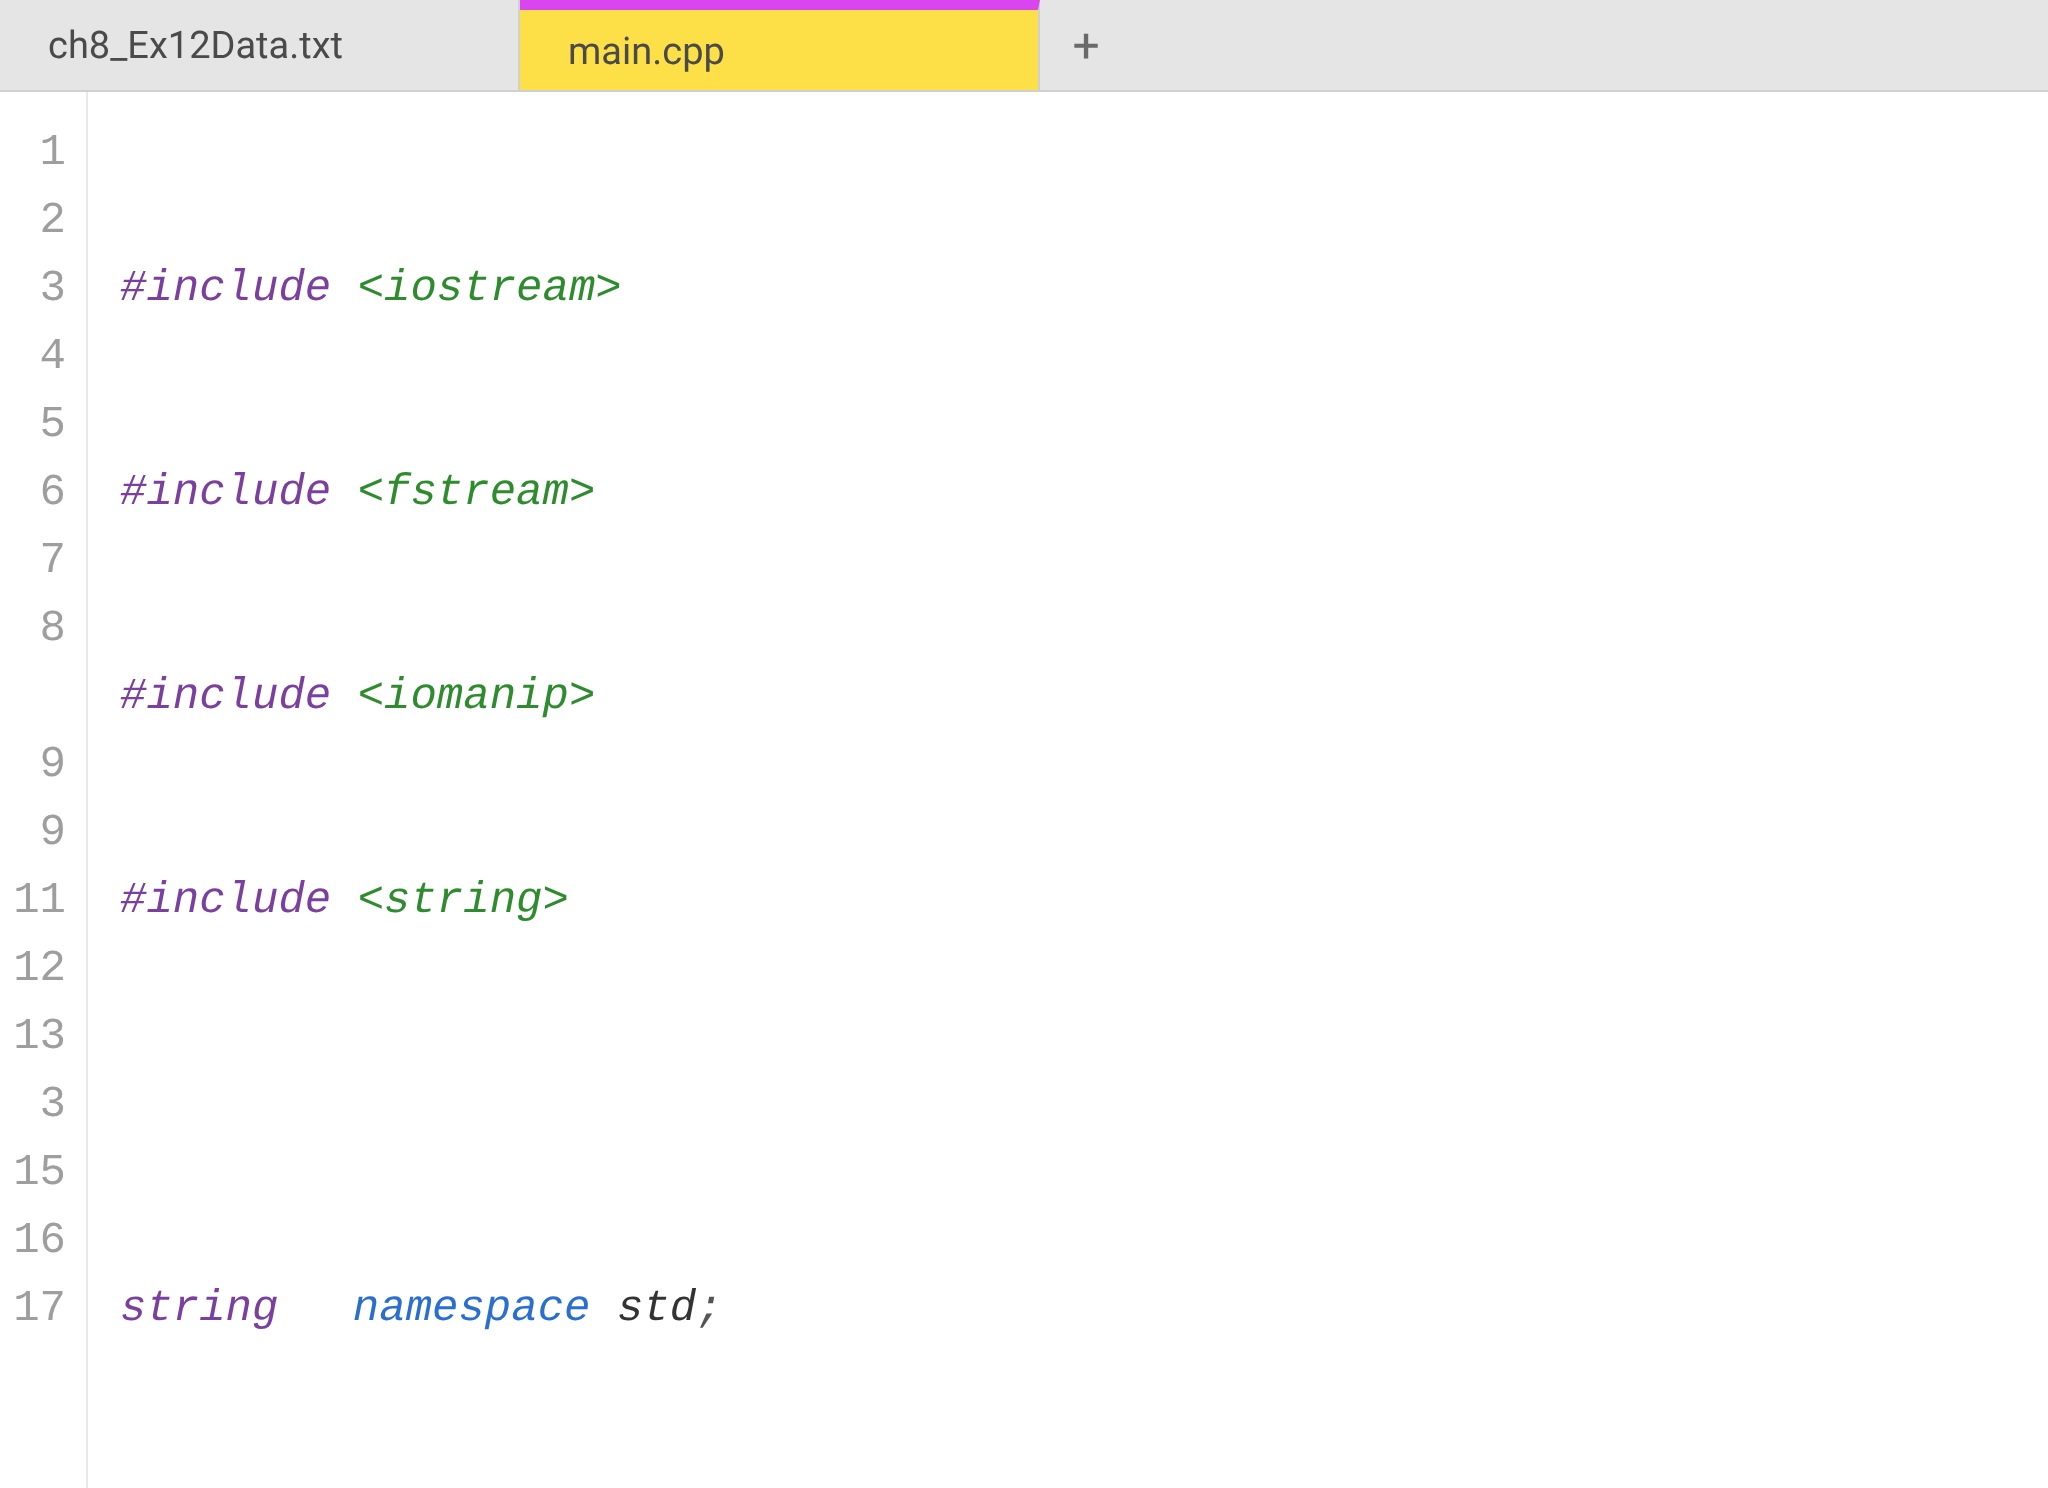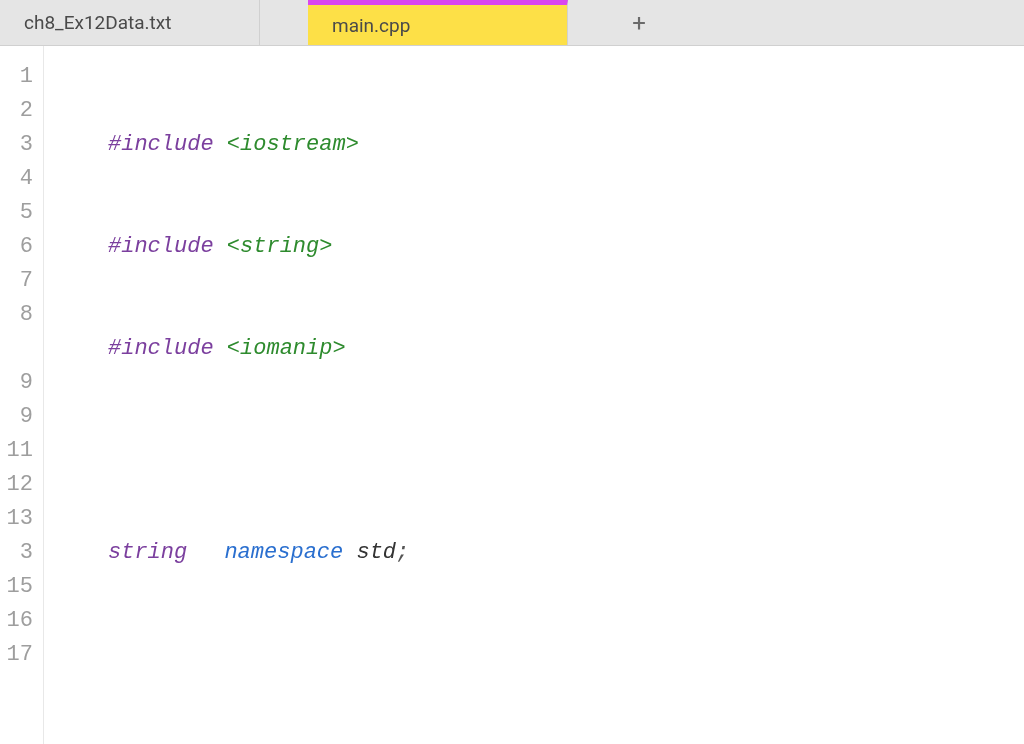--- a/index.html
+++ b/index.html
@@ -1,15 +1,15 @@
 <!DOCTYPE html>
 <html><head>
 <meta charset="utf-8">
 <style>
-  * { margin: 0; padding: 0; box-sizing: border-box; gap: 48px; }
+  * { margin: 0; padding: 0; box-sizing: border-box; }
   body {
     font-family: -apple-system, BlinkMacSystemFont, "Segoe UI", Roboto, sans-serif;
     background: #ffffff;
     width: 1024px;
     height: 744px;
     overflow: hidden;
   }
   .tab-bar {
     display: flex;
     background: #e5e5e5;
@@ -112,22 +112,23 @@
     <span class="line-number">11</span>
     <span class="line-number">12</span>
     <span class="line-number">13</span>
     <span class="line-number">3</span>
     <span class="line-number">15</span>
     <span class="line-number">16</span>
     <span class="line-number">17</span>
   </div>
   <div class="code">
     <span class="code-line"><span class="tok-preproc">#include</span><span> </span><span class="tok-string">&lt;iostream&gt;</span></span>
+    <span class="code-line"><span class="tok-preproc">#include</span><span> </span><span class="tok-string">&lt;fstream&gt;</span></span>
+    <span class="code-line"><span class="tok-preproc">#include</span><span> </span><span class="tok-string">&lt;iomanip&gt;</span></span>
     <span class="code-line"><span class="tok-preproc">#include</span><span> </span><span class="tok-string">&lt;string&gt;</span></span>
-    <span class="code-line"><span class="tok-preproc">#include</span><span> </span><span class="tok-string">&lt;iomanip&gt;</span></span>
     <span class="code-line"><span></span></span>
     <span class="code-line"><span class="tok-keyword">string</span><span> </span><span class="tok-kwblue">namespace</span><span class="tok-plain"> std</span><span class="tok-punct">;</span></span>
     <span class="code-line"><span></span></span>
     
     
     
     
     
     
     

